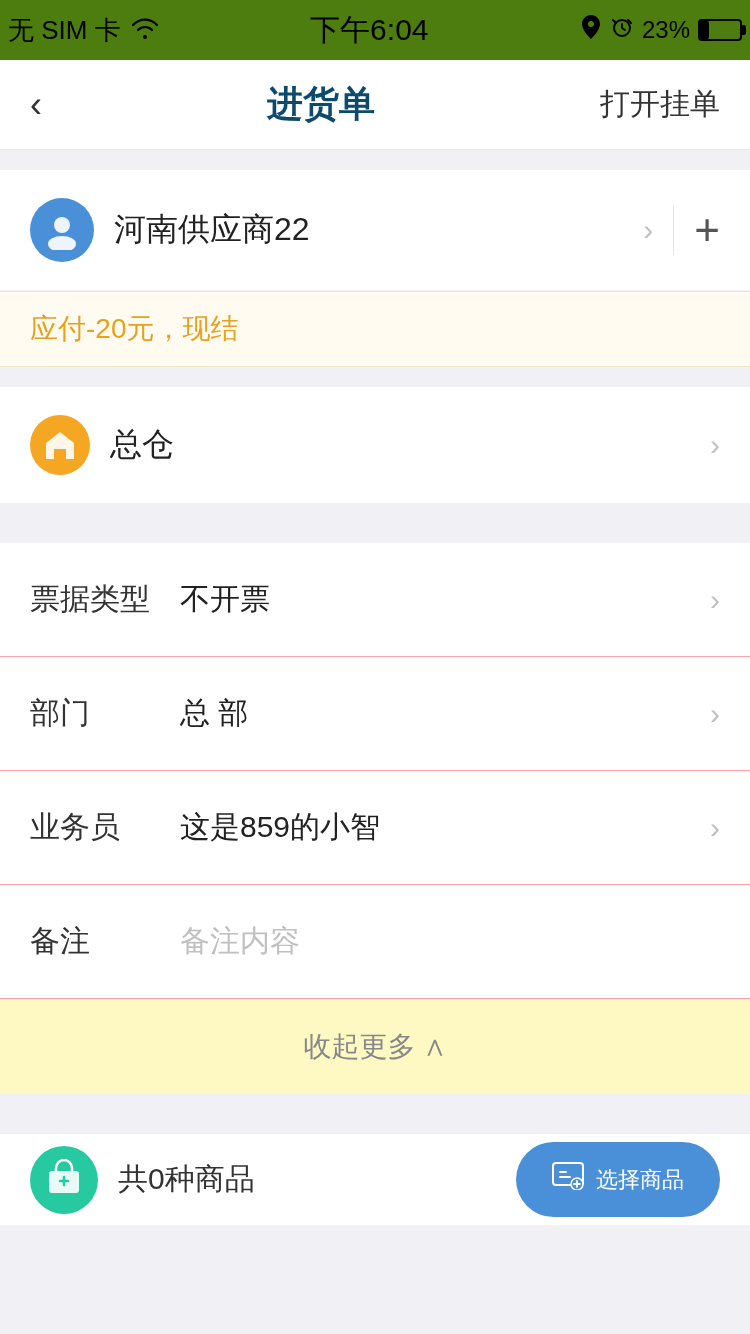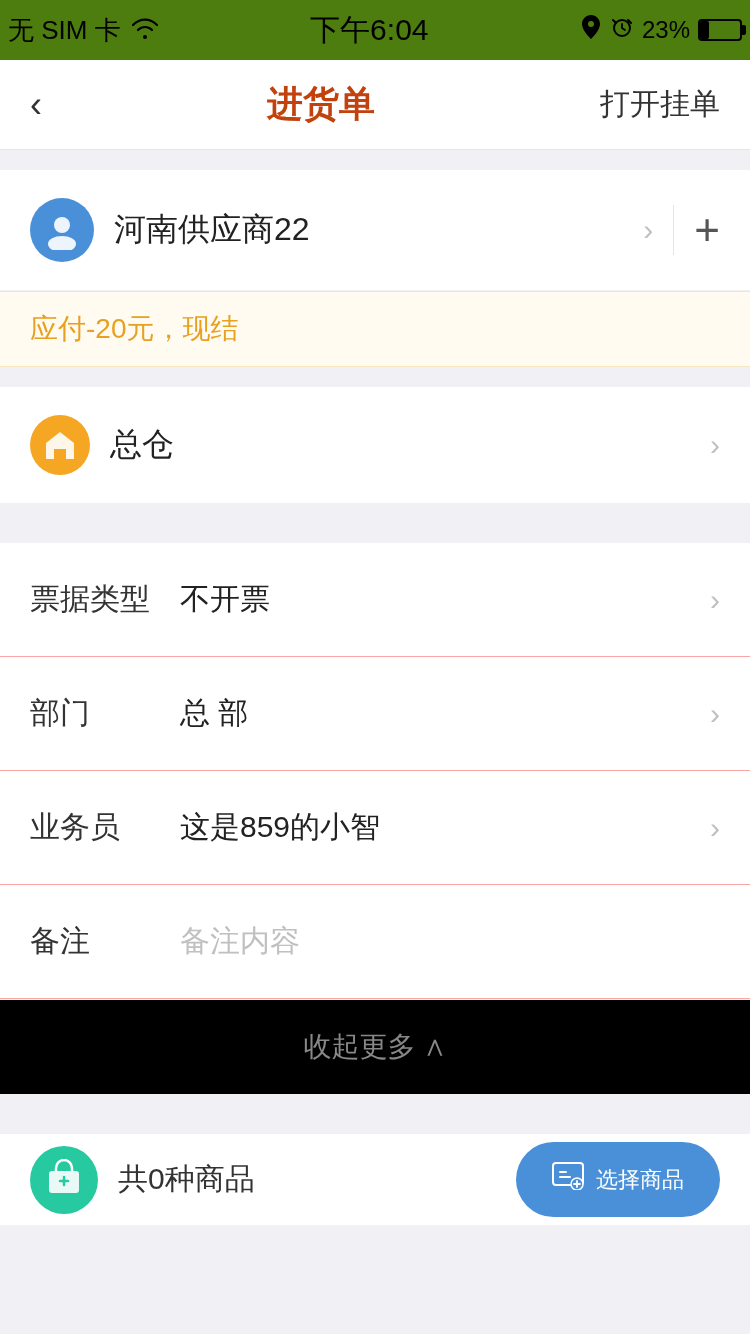--- a/index.html
+++ b/index.html
@@ -77,21 +77,21 @@
       border-bottom: 1px solid #e5e5e5;
     }
     .nav-back {
       font-size: 36px;
       color: #333;
       cursor: pointer;
     }
     .nav-title {
       font-size: 36px;
       font-weight: 600;
-      color: #c2410c;
+      color: #0c4a6e;
     }
     .nav-action {
       font-size: 30px;
       color: #333;
     }
 
     
     .section-gap {
       height: 20px;
       background: #f0f0f5;
@@ -211,21 +211,21 @@
       font-size: 30px;
       color: #222;
       margin-left: 20px;
     }
     .form-value.placeholder {
       color: #c0c0c0;
     }
 
     
     .collapse-row {
-      background: #000000;
+      background: #fef9c3;
       display: flex;
       align-items: center;
       justify-content: center;
       padding: 28px 30px;
       border-top: 1px solid #f0f0f0;
       font-size: 28px;
       color: #888;
       gap: 8px;
     }
 

